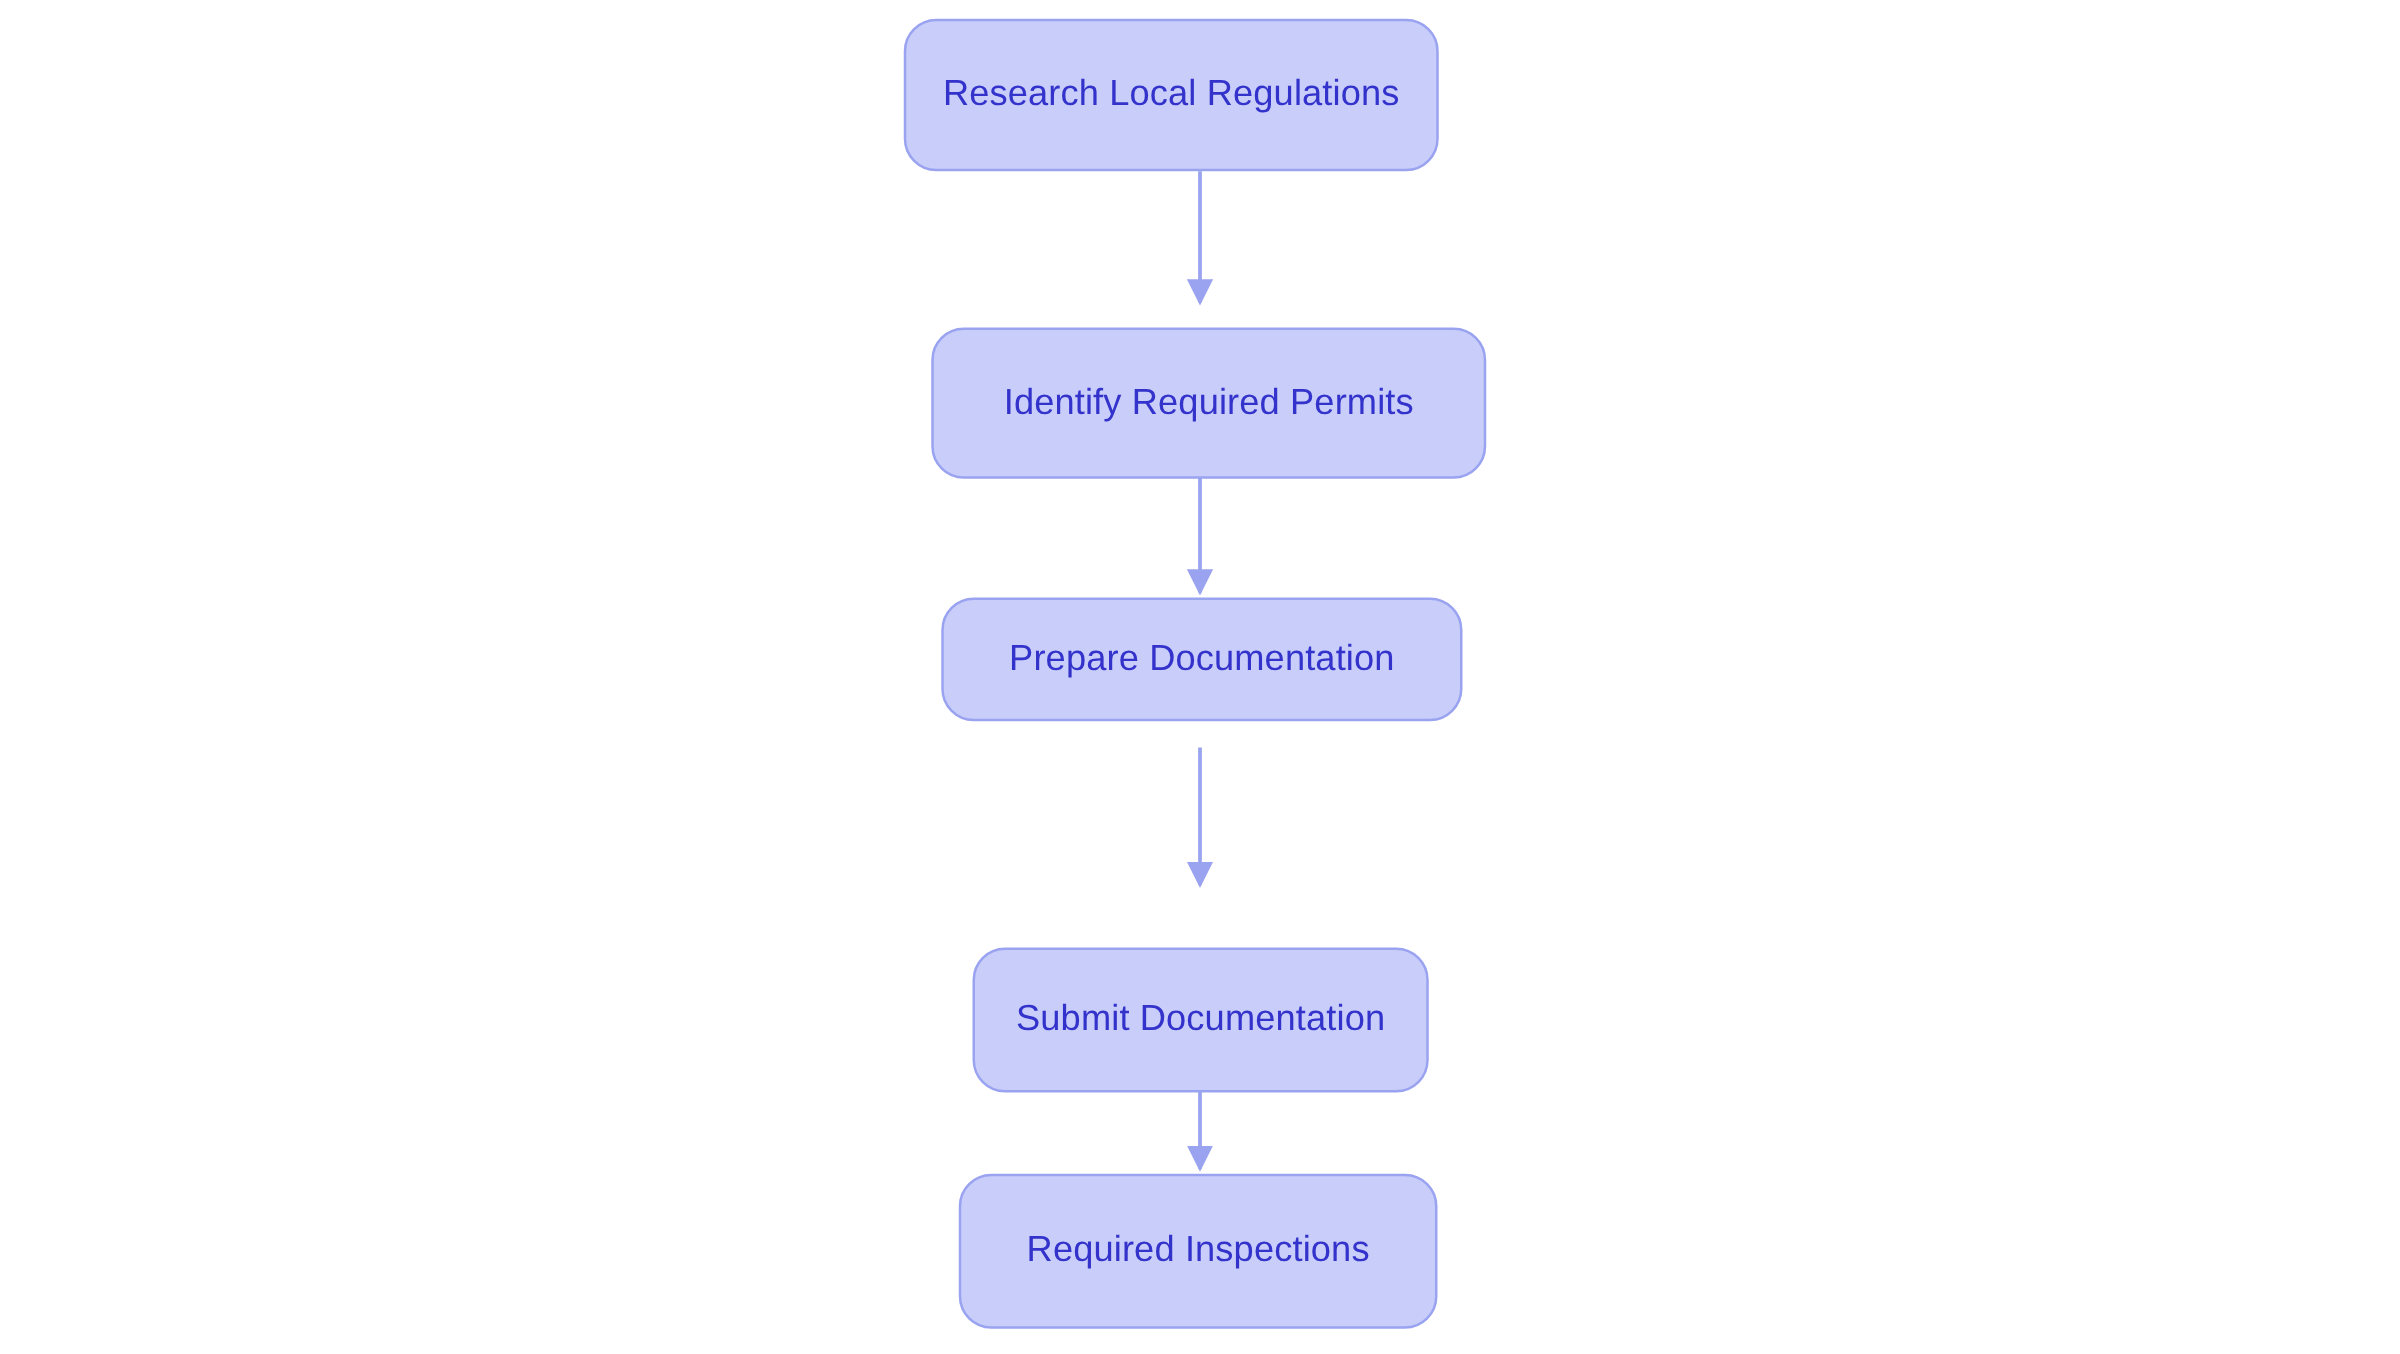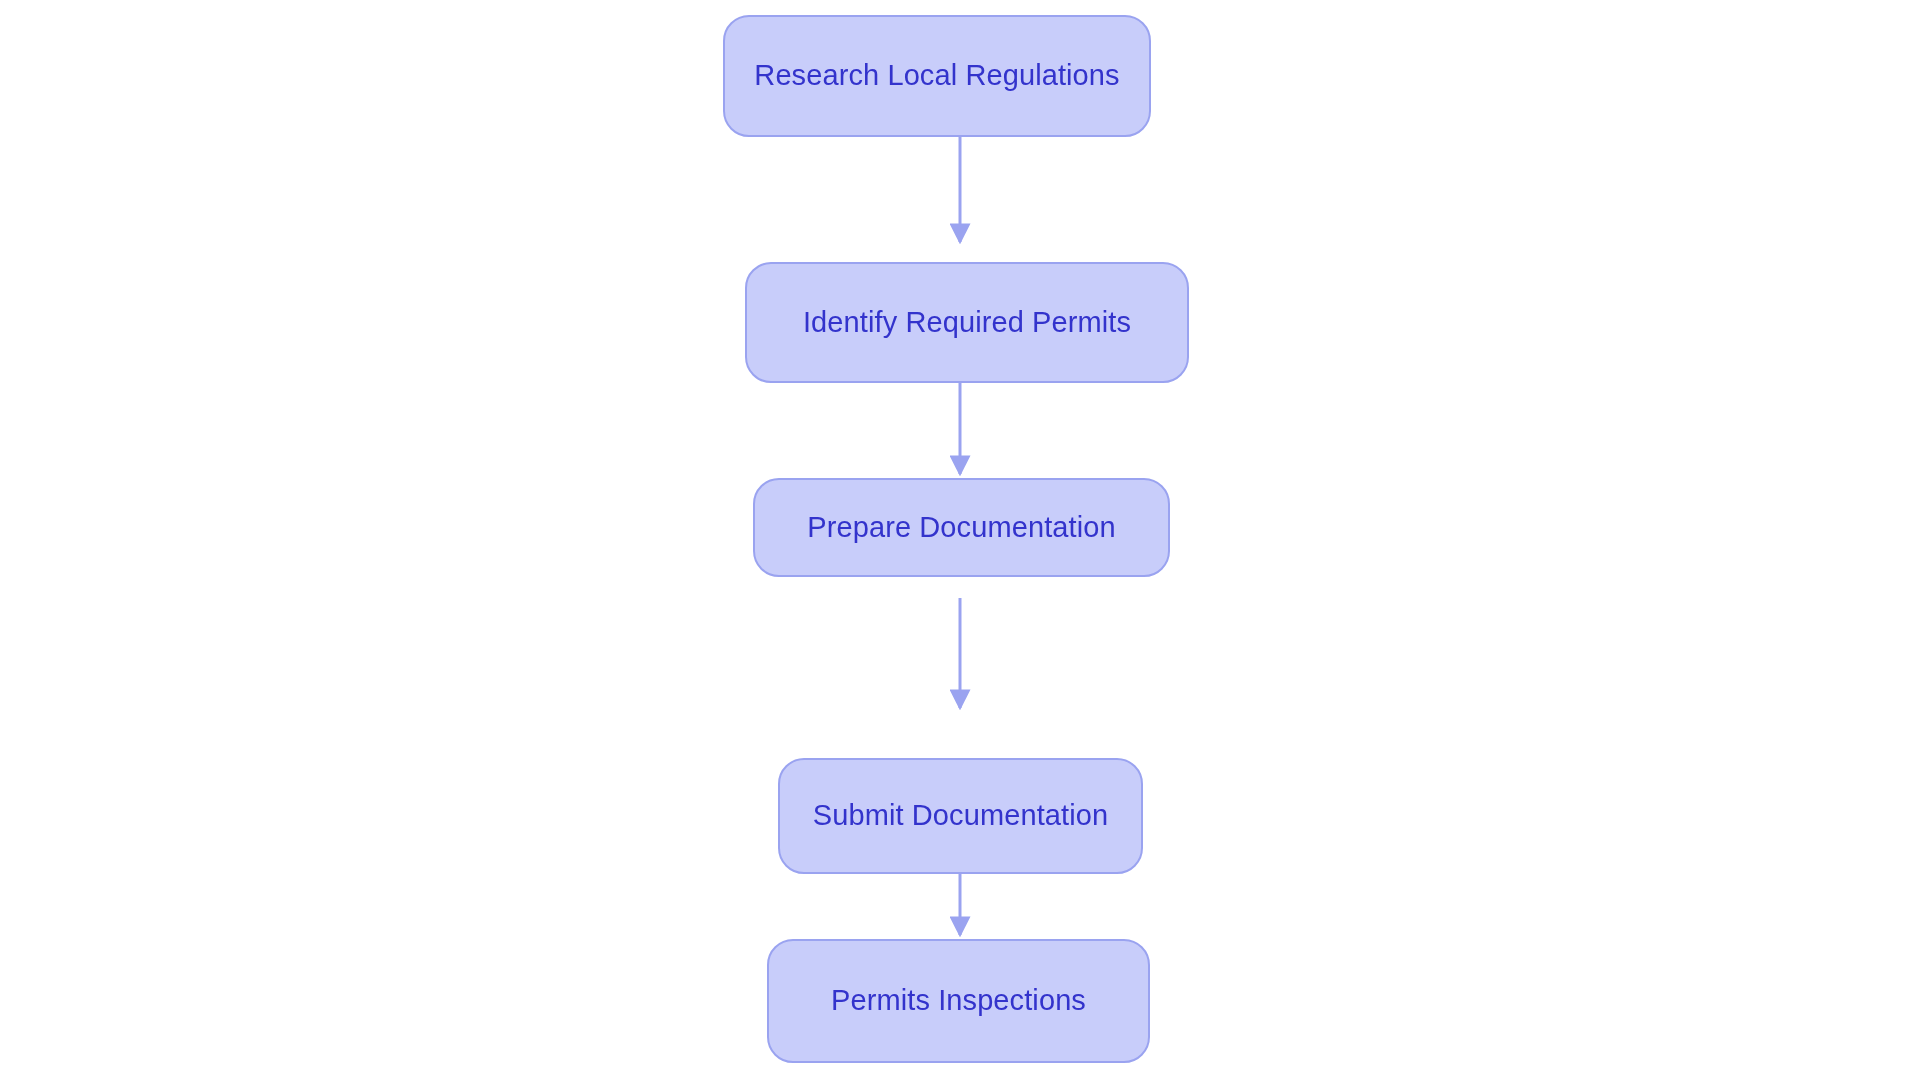--- a/index.html
+++ b/index.html
@@ -95,16 +95,16 @@
 
   <div id="node-2" class="flow-node">
     <span class="node-label">Prepare Documentation</span>
   </div>
 
   <div id="node-3" class="flow-node">
     <span class="node-label">Submit Documentation</span>
   </div>
 
   <div id="node-4" class="flow-node">
-    <span class="node-label">Permits Inspections</span>
+    <span class="node-label">Required Inspections</span>
   </div>
 
 </div>
 
 </body></html>

